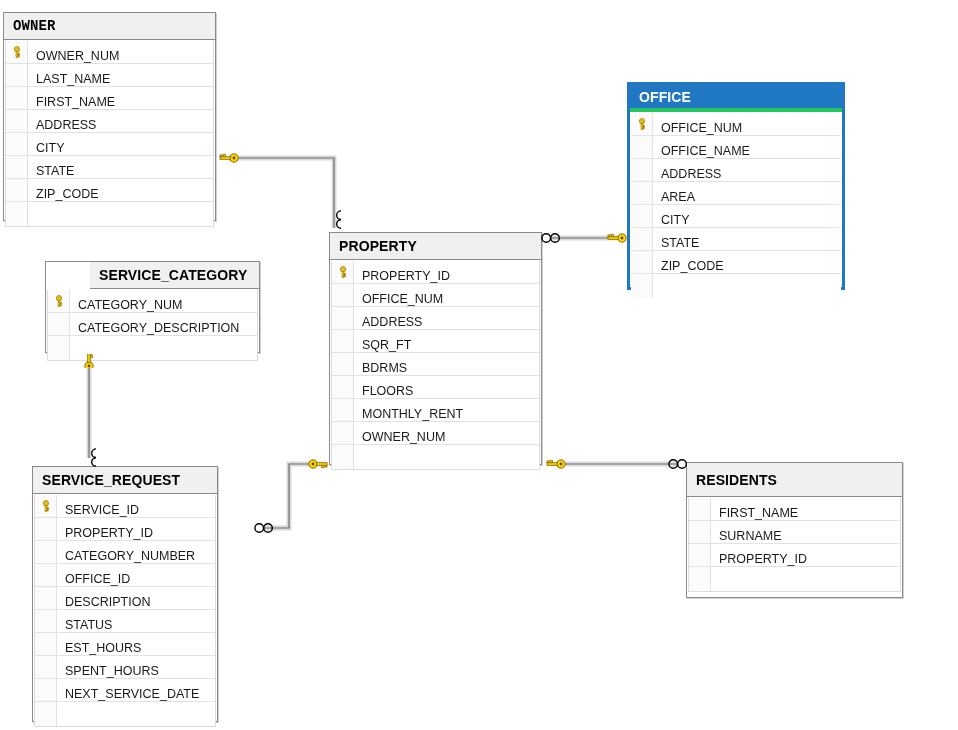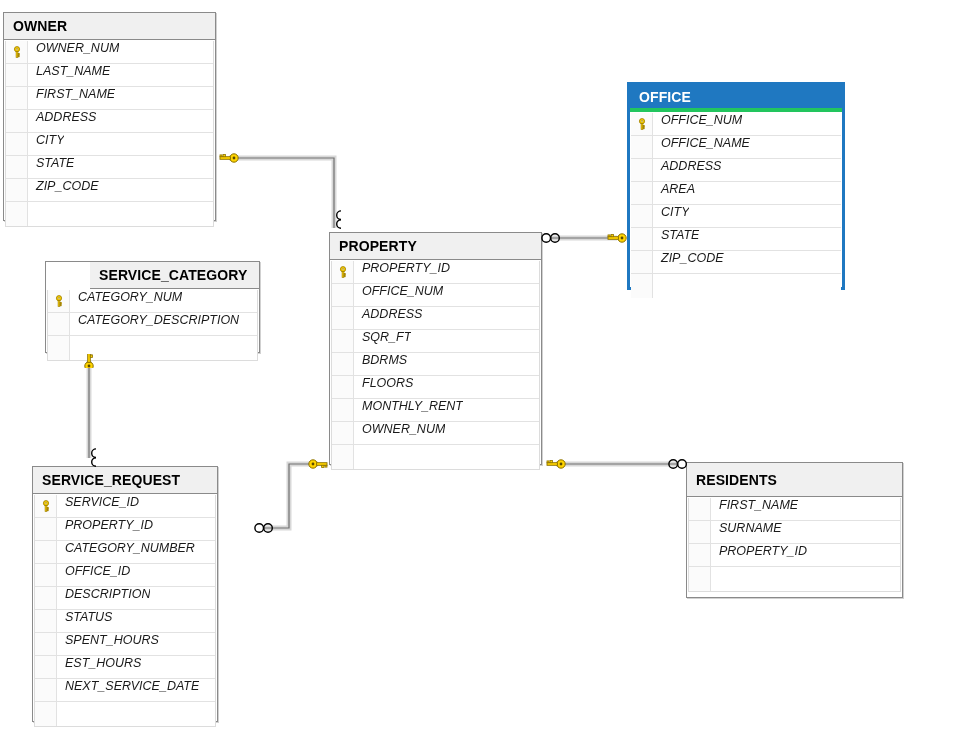--- a/index.html
+++ b/index.html
@@ -70,25 +70,24 @@
     padding: 0;
     background: #ffffff;
   }
   .entity.selected .entity-body {
     border: 0;
   }
 
   .attr-row {
     box-sizing: border-box;
     display: flex;
-    align-items: flex-start;
+    align-items: flex-end;
     height: 23px;
     border-bottom: 1px solid #e2e2e2;
     background: #ffffff;
-    font-style: italic;
   }
   .attr-row.filler {
     border-bottom: none;
     height: 24px;
   }
   .attr-gutter {
     box-sizing: border-box;
     width: 22px;
     min-width: 22px;
     height: 100%;
@@ -135,21 +134,21 @@
       <path d="M 556 464 L 678 464" fill="none" stroke="#d8d8d8" stroke-width="5" stroke-linejoin="miter" stroke-linecap="butt"></path>
       <path d="M 556 464 L 678 464" fill="none" stroke="#707070" stroke-width="1.2" stroke-linejoin="miter" stroke-linecap="butt"></path>
       <path d="M 318 464 L 289 464 L 289 528 L 264 528" fill="none" stroke="#d8d8d8" stroke-width="5" stroke-linejoin="miter" stroke-linecap="butt"></path>
       <path d="M 318 464 L 289 464 L 289 528 L 264 528" fill="none" stroke="#707070" stroke-width="1.2" stroke-linejoin="miter" stroke-linecap="butt"></path>
       <path d="M 89 361 L 89 458" fill="none" stroke="#d8d8d8" stroke-width="5" stroke-linejoin="miter" stroke-linecap="butt"></path>
       <path d="M 89 361 L 89 458" fill="none" stroke="#707070" stroke-width="1.2" stroke-linejoin="miter" stroke-linecap="butt"></path>
     </svg>
 
   <div id="entity-layer">
       <div class="entity" style="left: 3px; top: 12px; width: 213px; height: 209px;">
-        <div class="entity-header" style="height: 27px;">OWNER</div>
+        <div class="entity-header" style="height: 27px; font-family: Liberation Mono, monospace;">OWNER</div>
         <div class="entity-body">
           <div class="attr-row">
             <div class="attr-gutter">
               <svg width="10" height="12" viewBox="0 0 12 14" class="key-icon">
                 <circle cx="6" cy="3.6" r="3.1" fill="#ffd400" stroke="#9a7b00" stroke-width="1"></circle>
                 <circle cx="6" cy="3.6" r="1.1" fill="#ffffff" stroke="#9a7b00" stroke-width="0.7"></circle>
                 <rect x="4.9" y="6.3" width="2.2" height="7.2" fill="#ffd400" stroke="#9a7b00" stroke-width="0.8"></rect>
                 <rect x="7.1" y="9.0" width="2.1" height="1.5" fill="#ffd400" stroke="#9a7b00" stroke-width="0.7"></rect>
                 <rect x="7.1" y="11.4" width="1.6" height="1.4" fill="#ffd400" stroke="#9a7b00" stroke-width="0.7"></rect>
               </svg>
@@ -335,25 +334,25 @@
           <div class="attr-row">
             <div class="attr-gutter"></div>
             <div class="attr-name">DESCRIPTION</div>
           </div>
           <div class="attr-row">
             <div class="attr-gutter"></div>
             <div class="attr-name">STATUS</div>
           </div>
           <div class="attr-row">
             <div class="attr-gutter"></div>
+            <div class="attr-name">EST_HOURS</div>
+          </div>
+          <div class="attr-row">
+            <div class="attr-gutter"></div>
             <div class="attr-name">SPENT_HOURS</div>
-          </div>
-          <div class="attr-row">
-            <div class="attr-gutter"></div>
-            <div class="attr-name">EST_HOURS</div>
           </div>
           <div class="attr-row">
             <div class="attr-gutter"></div>
             <div class="attr-name">NEXT_SERVICE_DATE</div>
           </div>
           <div class="attr-row filler">
             <div class="attr-gutter"></div>
             <div class="attr-name"></div>
           </div>
         </div>

